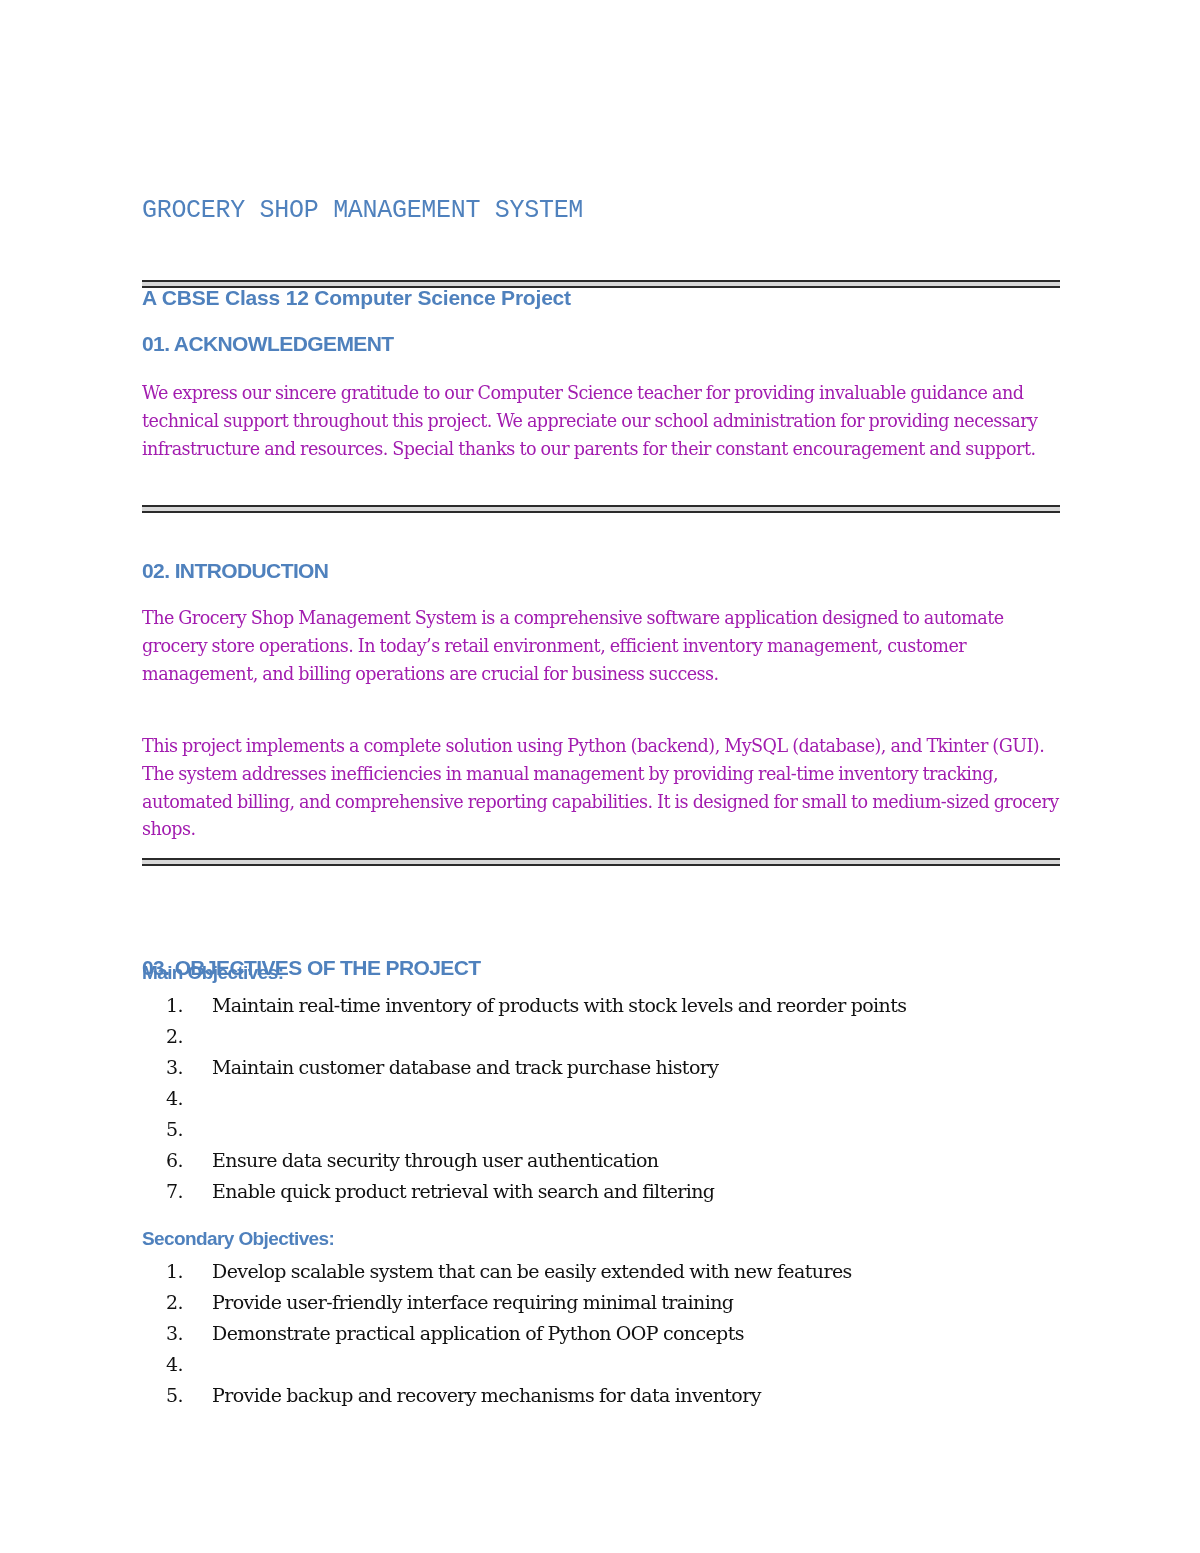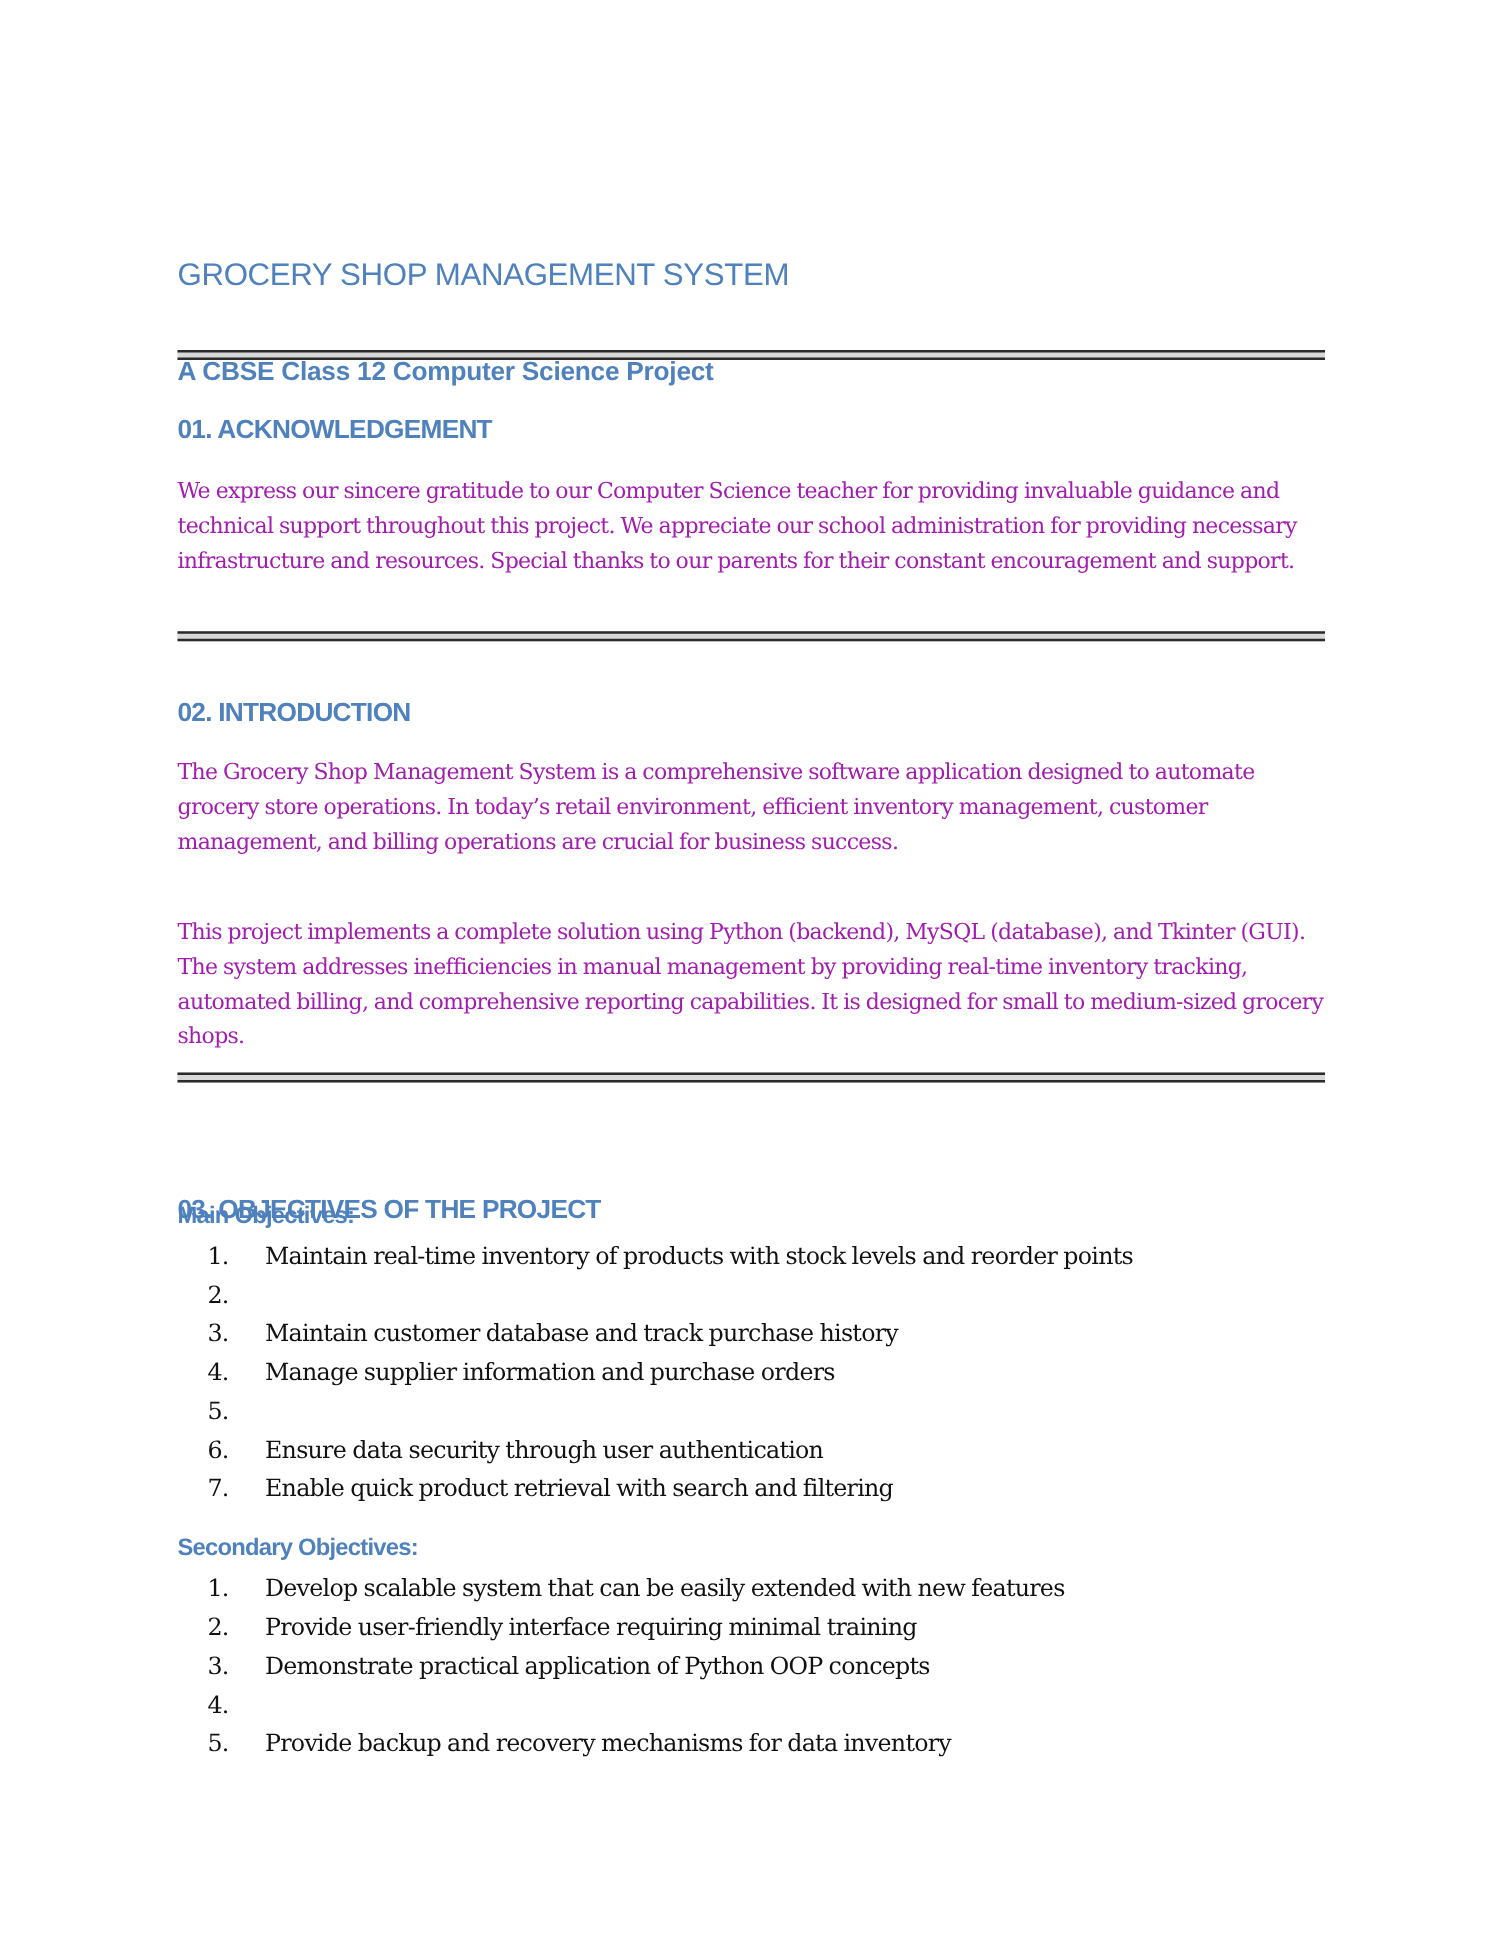--- a/index.html
+++ b/index.html
@@ -15,22 +15,22 @@
     }
     .page {
       position: absolute;
       left: 142px;
       top: 0;
       width: 918px;
     }
     .title {
       position: absolute;
       left: 0;
-      top: 206px;
-      font-family: Liberation Sans, sans-serif;
+      top: 196px;
+      font-family: Liberation Mono, monospace;
       font-size: 25px;
       color: #4f81bd;
       letter-spacing: -0.3px;
       white-space: nowrap;
     }
     .subtitle {
       position: absolute;
       left: 0;
       top: 250px;
       font-family: "Liberation Sans", sans-serif;
@@ -135,21 +135,20 @@
       </li>
     <li>
         <span class="num">2.</span>
       </li>
     <li>
         <span class="num">3.</span>
         <span>Maintain customer database and track purchase history</span>
       </li>
     <li>
         <span class="num">4.</span>
-        <span>Manage supplier information and purchase orders</span>
       </li>
     <li>
         <span class="num">5.</span>
       </li>
     <li>
         <span class="num">6.</span>
         <span>Ensure data security through user authentication</span>
       </li>
     <li>
         <span class="num">7.</span>

